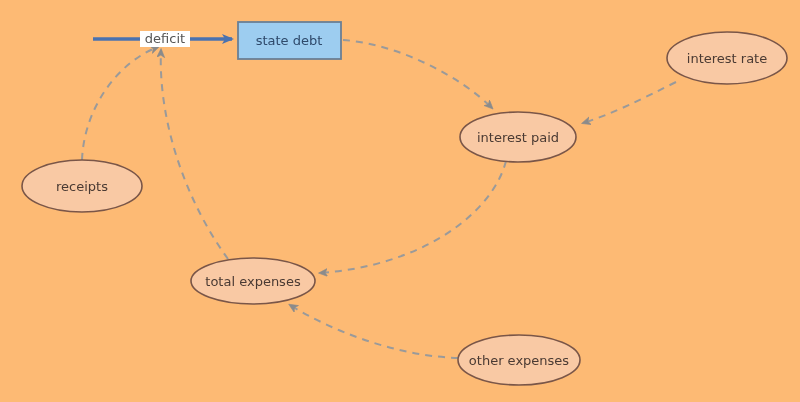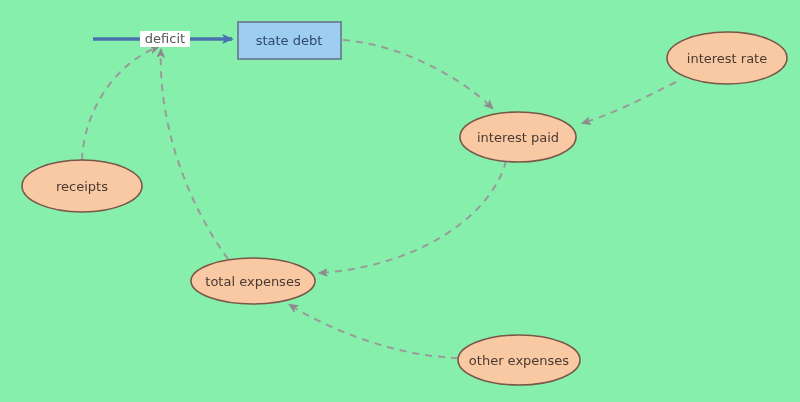--- a/index.html
+++ b/index.html
@@ -8,21 +8,21 @@
     padding: 0;
     background: #ffffff;
   }
   body {
     font-family: "DejaVu Sans", sans-serif;
   }
   #canvas {
     position: relative;
     width: 800px;
     height: 402px;
-    background: #86efac;
+    background: #fdba74;
     overflow: hidden;
   }
   #diagram-svg {
     position: absolute;
     left: 0;
     top: 0;
     width: 800px;
     height: 402px;
   }
   .node-label {

